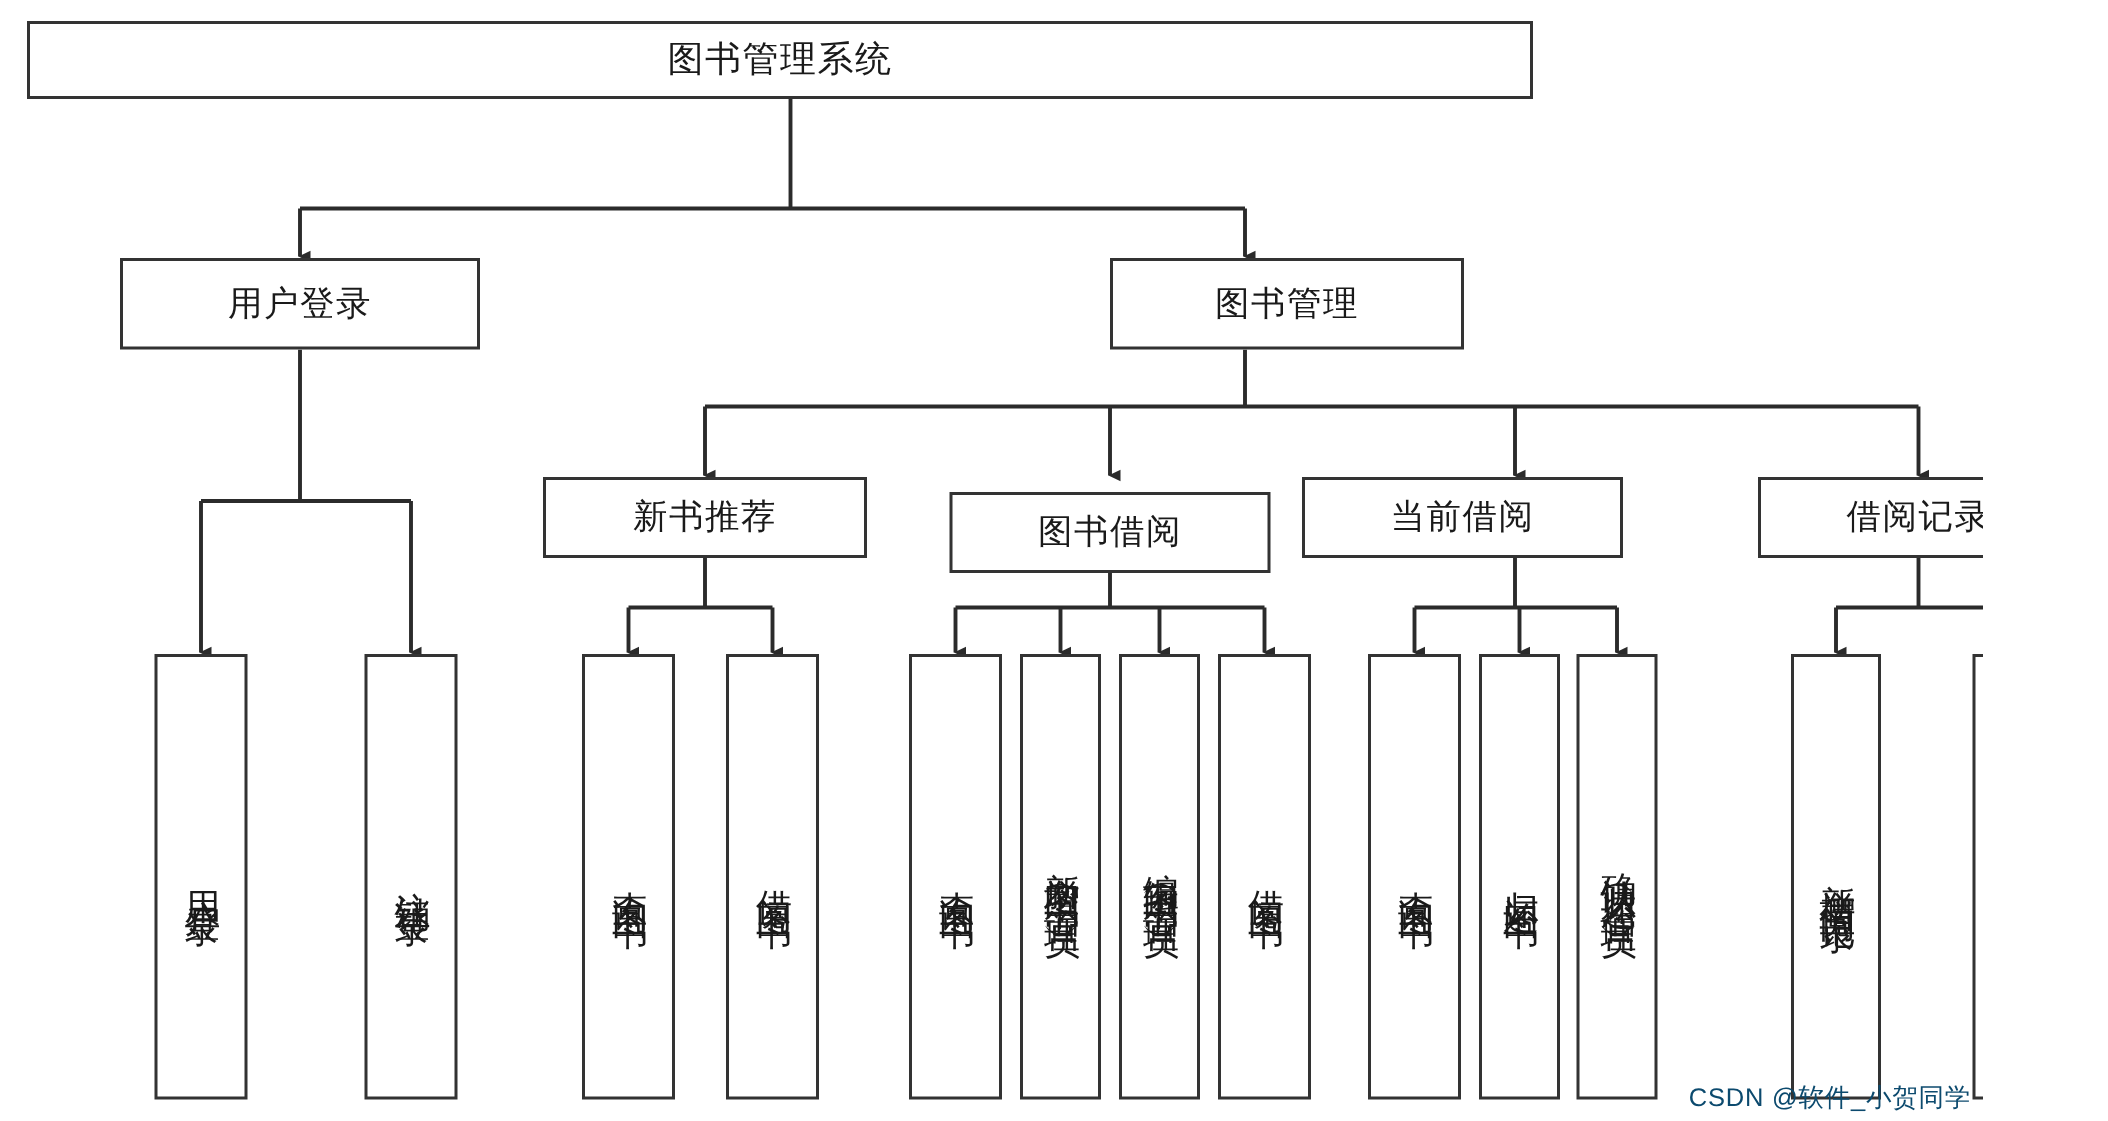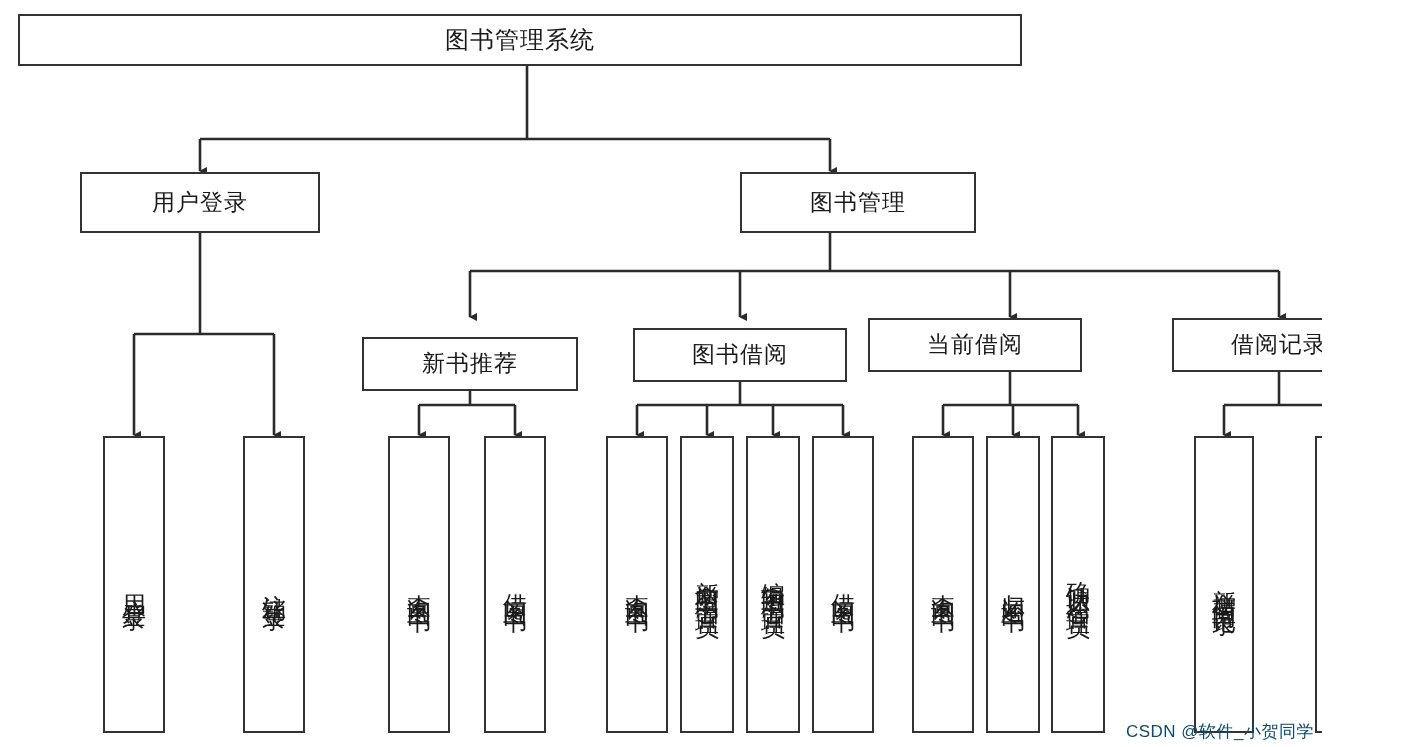--- a/index.html
+++ b/index.html
@@ -125,21 +125,21 @@
     <span class="label">图书管理系统</span>
   </div>
 
   <div class="node lvl1 horiz" style="left: 80px; top: 172px; width: 240px; height: 61px;">
     <span class="label">用户登录</span>
   </div>
   <div class="node lvl1 horiz" style="left: 712px; top: 172px; width: 236px; height: 61px; margin-left: 28px;">
     <span class="label">图书管理</span>
   </div>
 
-  <div class="node lvl2 horiz" style="left: 362px; top: 318px; width: 216px; height: 54px; margin-top: 19px;">
+  <div class="node lvl2 horiz" style="left: 362px; top: 318px; width: 216px; height: 54px;">
     <span class="label">新书推荐</span>
   </div>
   <div class="node lvl2 horiz" style="left: 633px; top: 328px; width: 214px; height: 54px;">
     <span class="label">图书借阅</span>
   </div>
   <div class="node lvl2 horiz" style="left: 868px; top: 318px; width: 214px; height: 54px;">
     <span class="label">当前借阅</span>
   </div>
   <div class="node lvl2 horiz" style="left: 1172px; top: 318px; width: 214px; height: 54px; align-items: center;">
     <span class="label">借阅记录</span>

